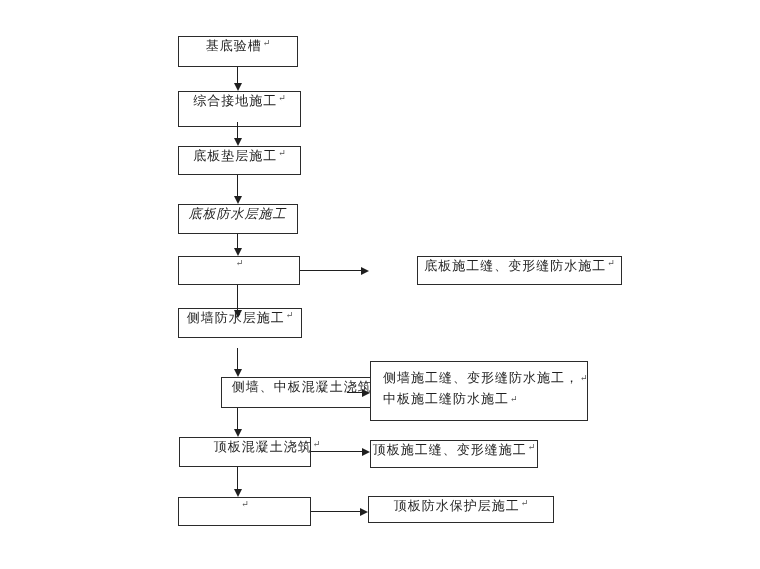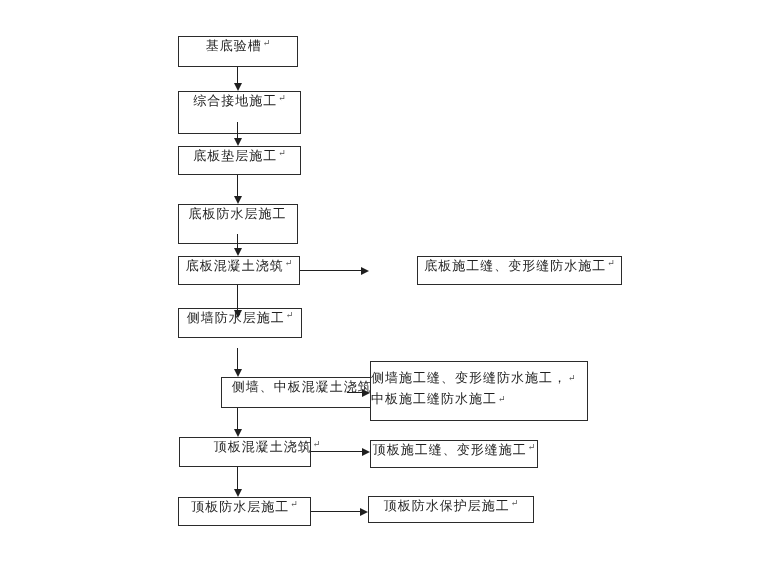--- a/index.html
+++ b/index.html
@@ -38,20 +38,21 @@
   .node.multiline {
     flex-direction: column;
     justify-content: flex-start;
     padding-top: 5px;
   }
   .node.multiline .line {
     display: flex;
     align-items: center;
     justify-content: center;
     line-height: 21px;
+    margin-left: 12px;
   }
   
   .vconn {
     position: absolute;
     width: 9px;
     display: flex;
     flex-direction: column;
     align-items: center;
   }
   .vconn .vline {
@@ -89,57 +90,55 @@
 </head>
 <body>
 
 <div class="canvas">
 
   <div class="node" style="left:178px; top:36px; width:120px; height:31px;">
     <span>基底验槽</span>
       <span class="return-mark">↵</span>
   </div>
 
-  <div class="node" style="left:178px; top:91px; width:123px; height:43px;">
+  <div class="node" style="left:178px; top:91px; width:123px; height:36px;">
     <span>综合接地施工</span>
       <span class="return-mark">↵</span>
   </div>
 
   <div class="node" style="left:178px; top:146px; width:123px; height:29px;">
     <span>底板垫层施工</span>
       <span class="return-mark">↵</span>
   </div>
 
-  <div class="node" style="left:178px; top:204px; width:120px; height:40px;">
+  <div class="node" style="left:178px; top:204px; width:120px; height:30px;font-style:italic;">
     <span>底板防水层施工</span>
       <span class="return-mark"></span>
   </div>
 
   <div class="node" style="left:178px; top:256px; width:122px; height:29px;">
-    <span>底板混凝土浇筑</span>
       <span class="return-mark">↵</span>
   </div>
 
   <div class="node" style="left:178px; top:308px; width:124px; height:30px;">
     <span>侧墙防水层施工</span>
       <span class="return-mark">↵</span>
   </div>
 
   <div class="node" style="left:177px; top:377px; width:170px; height:31px;margin-left:44px;">
     <span>侧墙、中板混凝土浇筑</span>
       <span class="return-mark">↵</span>
   </div>
 
   <div class="node" style="left:179px; top:437px; width:132px; height:30px;padding-left:44px;">
     <span>顶板混凝土浇筑</span>
       <span class="return-mark">↵</span>
   </div>
 
   <div class="node" style="left:178px; top:497px; width:133px; height:29px;">
-    <span>顶板防水层施工</span>
       <span class="return-mark">↵</span>
   </div>
 
   <div class="node" style="left:369px; top:256px; width:205px; height:29px;margin-left:48px;">
     <span>底板施工缝、变形缝防水施工</span>
       <span class="return-mark">↵</span>
   </div>
 
   <div class="node multiline" style="left:370px; top:361px; width:218px; height:60px;">
     <div class="line">
@@ -150,21 +149,21 @@
       <span>中板施工缝防水施工</span>
         <span class="return-mark">↵</span>
     </div>
   </div>
 
   <div class="node" style="left:370px; top:440px; width:168px; height:28px;">
     <span>顶板施工缝、变形缝施工</span>
       <span class="return-mark">↵</span>
   </div>
 
-  <div class="node" style="left:368px; top:496px; width:166px; height:27px;">
+  <div class="node" style="left:368px; top:496px; width:186px; height:27px;">
     <span>顶板防水保护层施工</span>
       <span class="return-mark">↵</span>
   </div>
 
   <div class="vconn" style="left:233px; top:67px; height:24px;">
     <div class="vline"></div>
     <div class="arrow-down"></div>
   </div>
   <div class="vconn" style="left:233px; top:122px; height:24px;">
     <div class="vline"></div>

